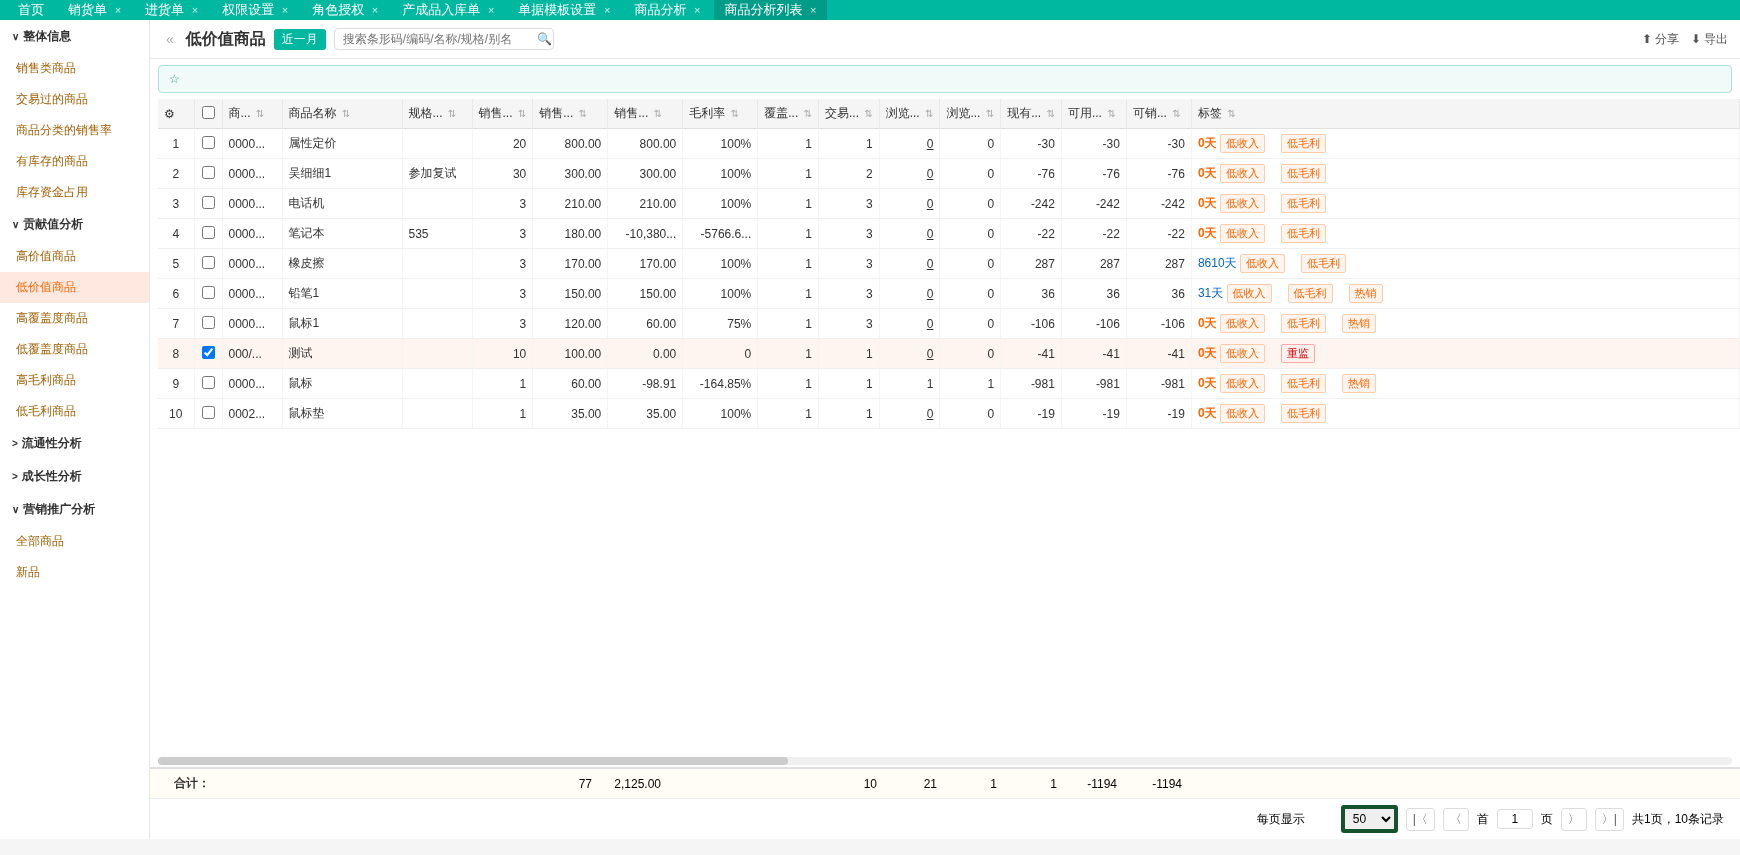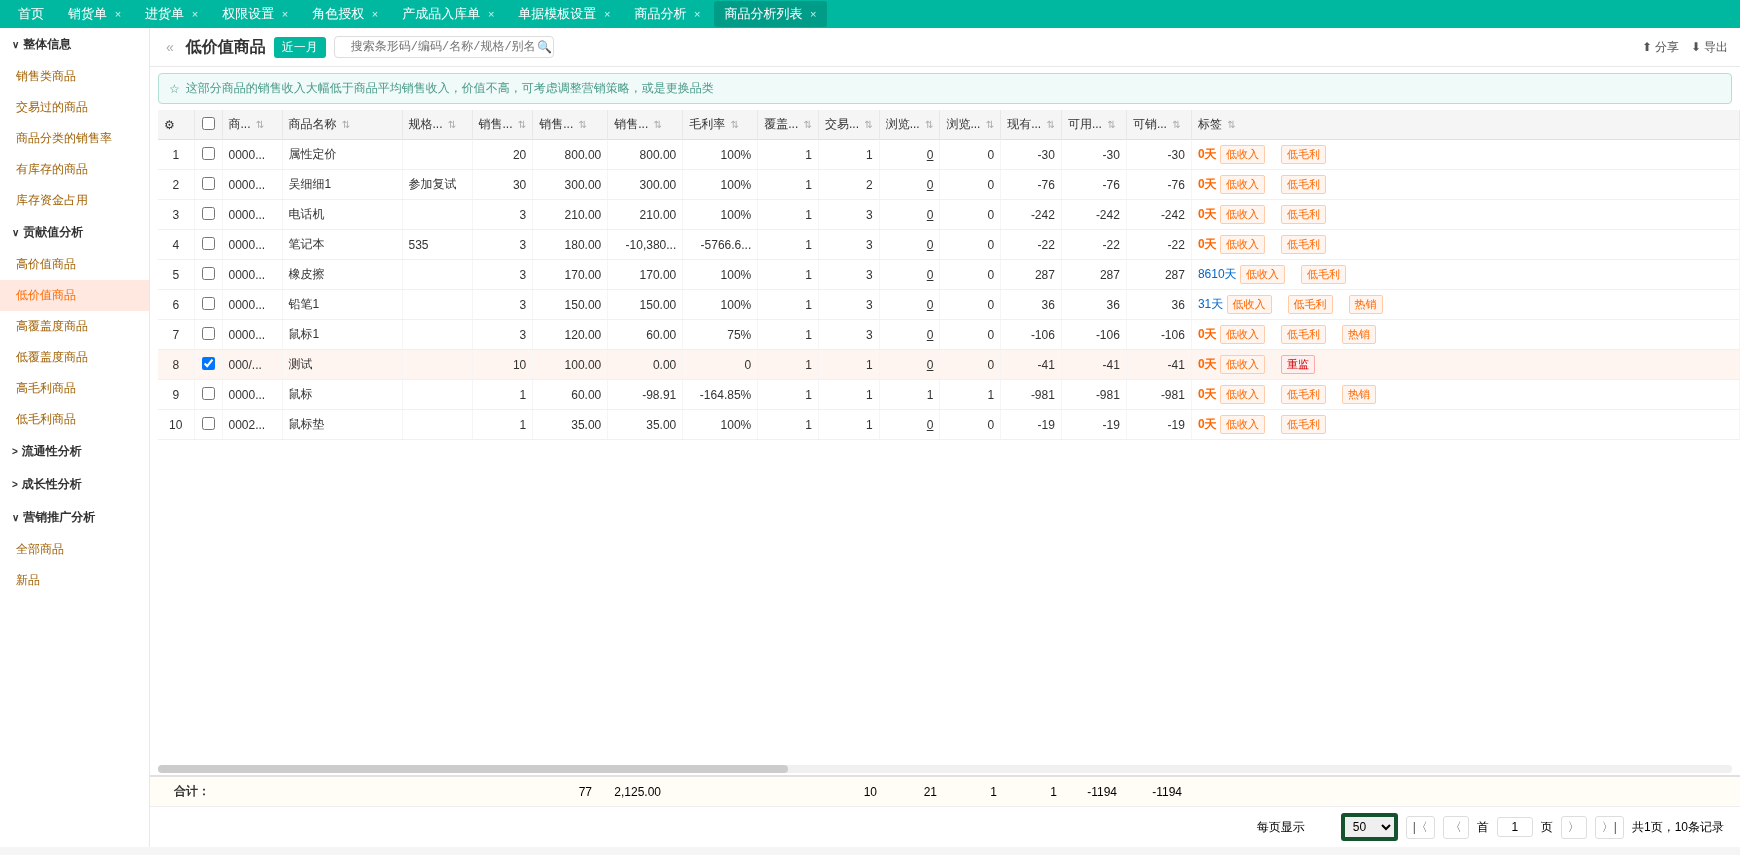--- a/index.html
+++ b/index.html
@@ -1,21 +1,21 @@
 <!DOCTYPE html>
 <html><head>
   <meta charset="utf-8">
   <style>
     * { box-sizing: border-box; margin: 0; padding: 0; font-family: 'Microsoft YaHei', Arial, sans-serif; font-size: 12px; }
     body { background: #f5f5f5; overflow: hidden; }
 
     
     .top-nav {
       background: #00b8a0;
-      height: 28px;
+      height: 20px;
       display: flex;
       align-items: center;
       padding: 0 8px;
       gap: 4px;
     }
     .nav-item {
       color: #fff;
       padding: 4px 10px;
       cursor: pointer;
       border-radius: 3px;
@@ -83,25 +83,24 @@
       color: #fff;
       border: none;
       border-radius: 3px;
       padding: 2px 8px;
       cursor: pointer;
       font-size: 12px;
     }
     .search-box {
       border: 1px solid #ddd;
       border-radius: 4px;
-      padding: 3px 16px;
+      padding: 3px 8px;
       width: 220px;
       outline: none;
       color: #aaa;
-      font-family: Liberation Mono, monospace;
     }
     .search-icon { color: #aaa; margin-left: -24px; cursor: pointer; }
     .header-right { margin-left: auto; display: flex; gap: 12px; }
     .action-link { color: #555; cursor: pointer; display: flex; align-items: center; gap: 3px; }
 
     
     .info-banner {
       background: #f0faf8;
       border: 1px solid #b2e0d8;
       margin: 6px 8px;
@@ -308,21 +307,20 @@
         </span>
         <span class="action-link">
           <span>⬇</span>
           <span>导出</span>
         </span>
       </div>
     </div>
 
     <div class="info-banner">
       <span>☆</span>
-      <span>这部分商品的销售收入大幅低于商品平均销售收入，价值不高，可考虑调整营销策略，或是更换品类</span>
     </div>
 
     <div class="table-wrapper">
       <table>
         <thead>
           <tr>
             <th style="width:36px">⚙</th>
             <th style="width:28px" class="checkbox-cell"><input type="checkbox" style=""></th>
             <th style="width:60px">商... <span class="sort-icons">⇅</span></th>
             <th style="width:120px">商品名称 <span class="sort-icons">⇅</span></th>

